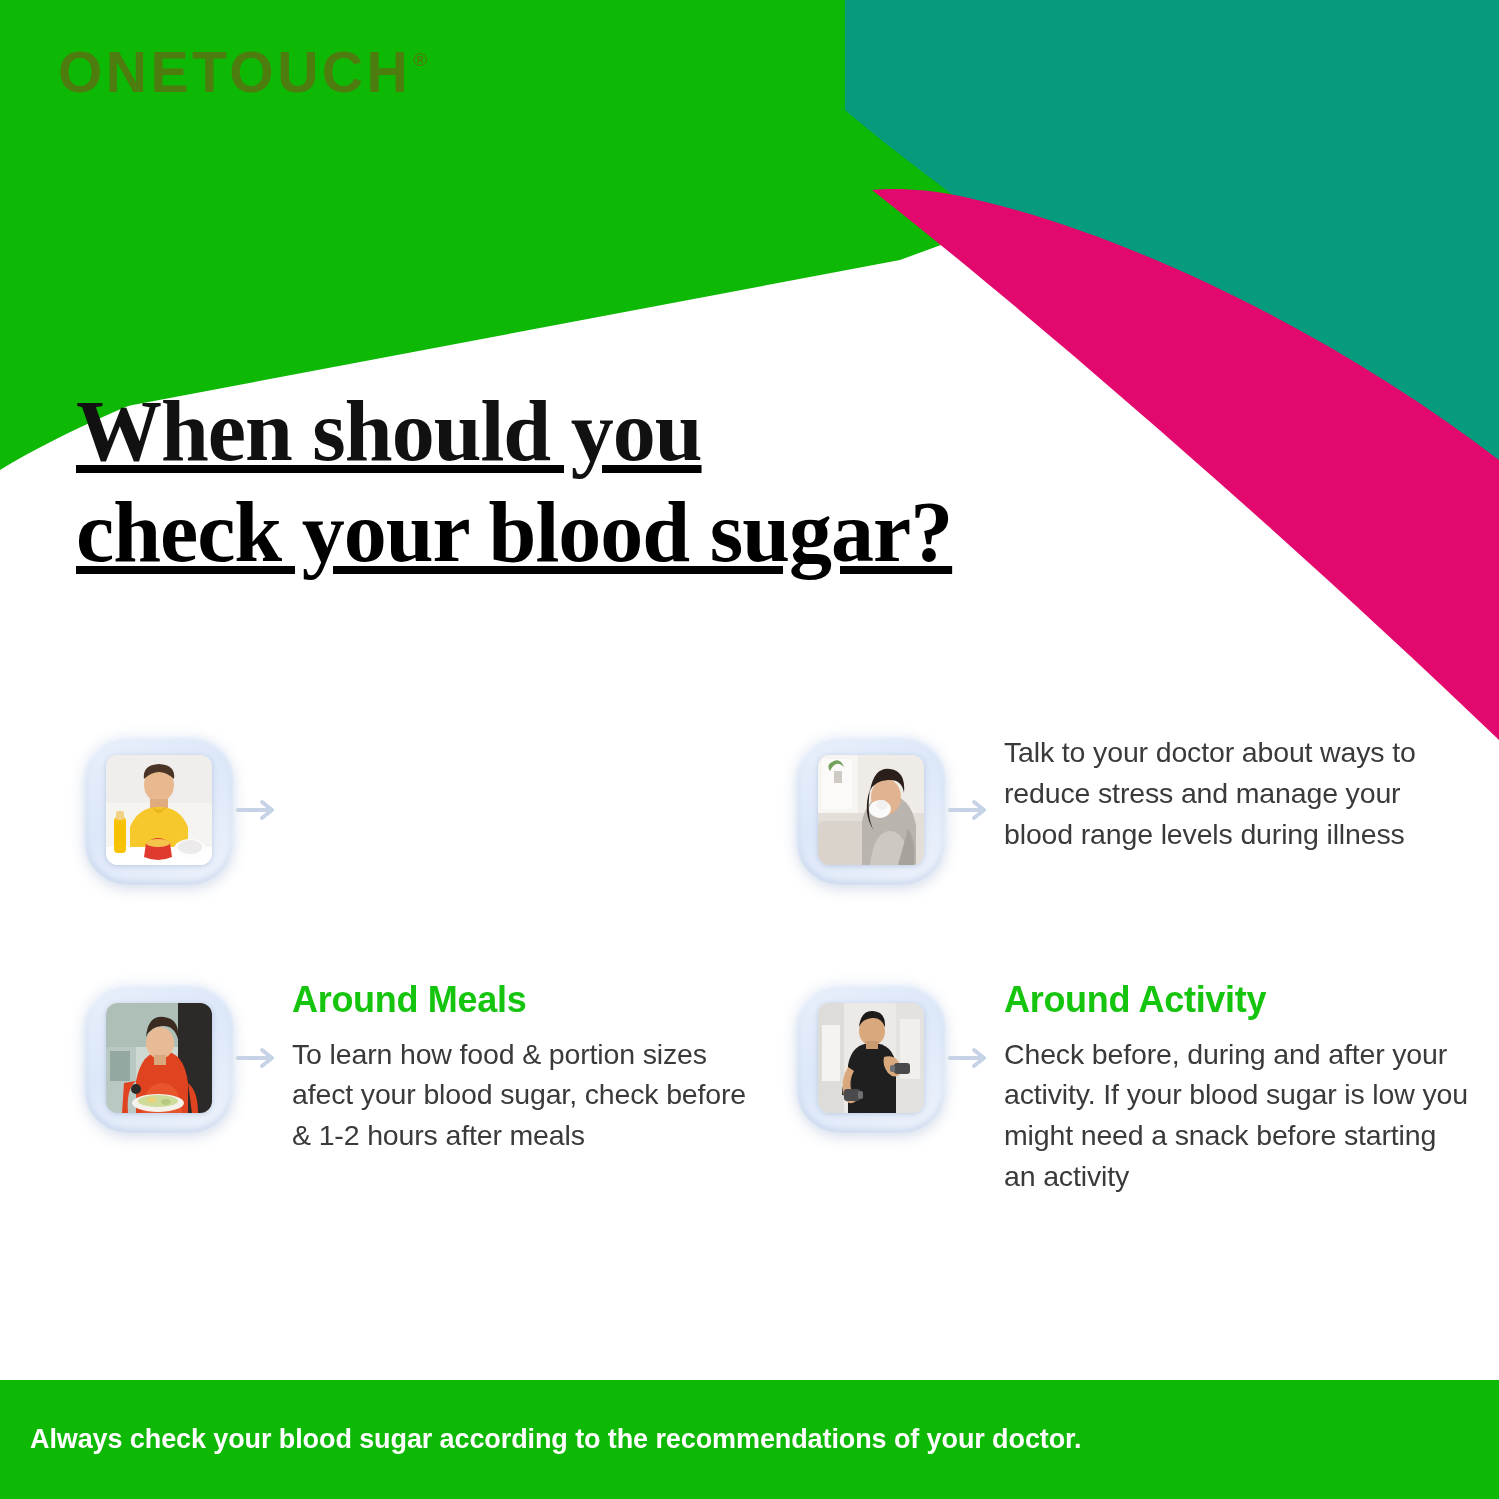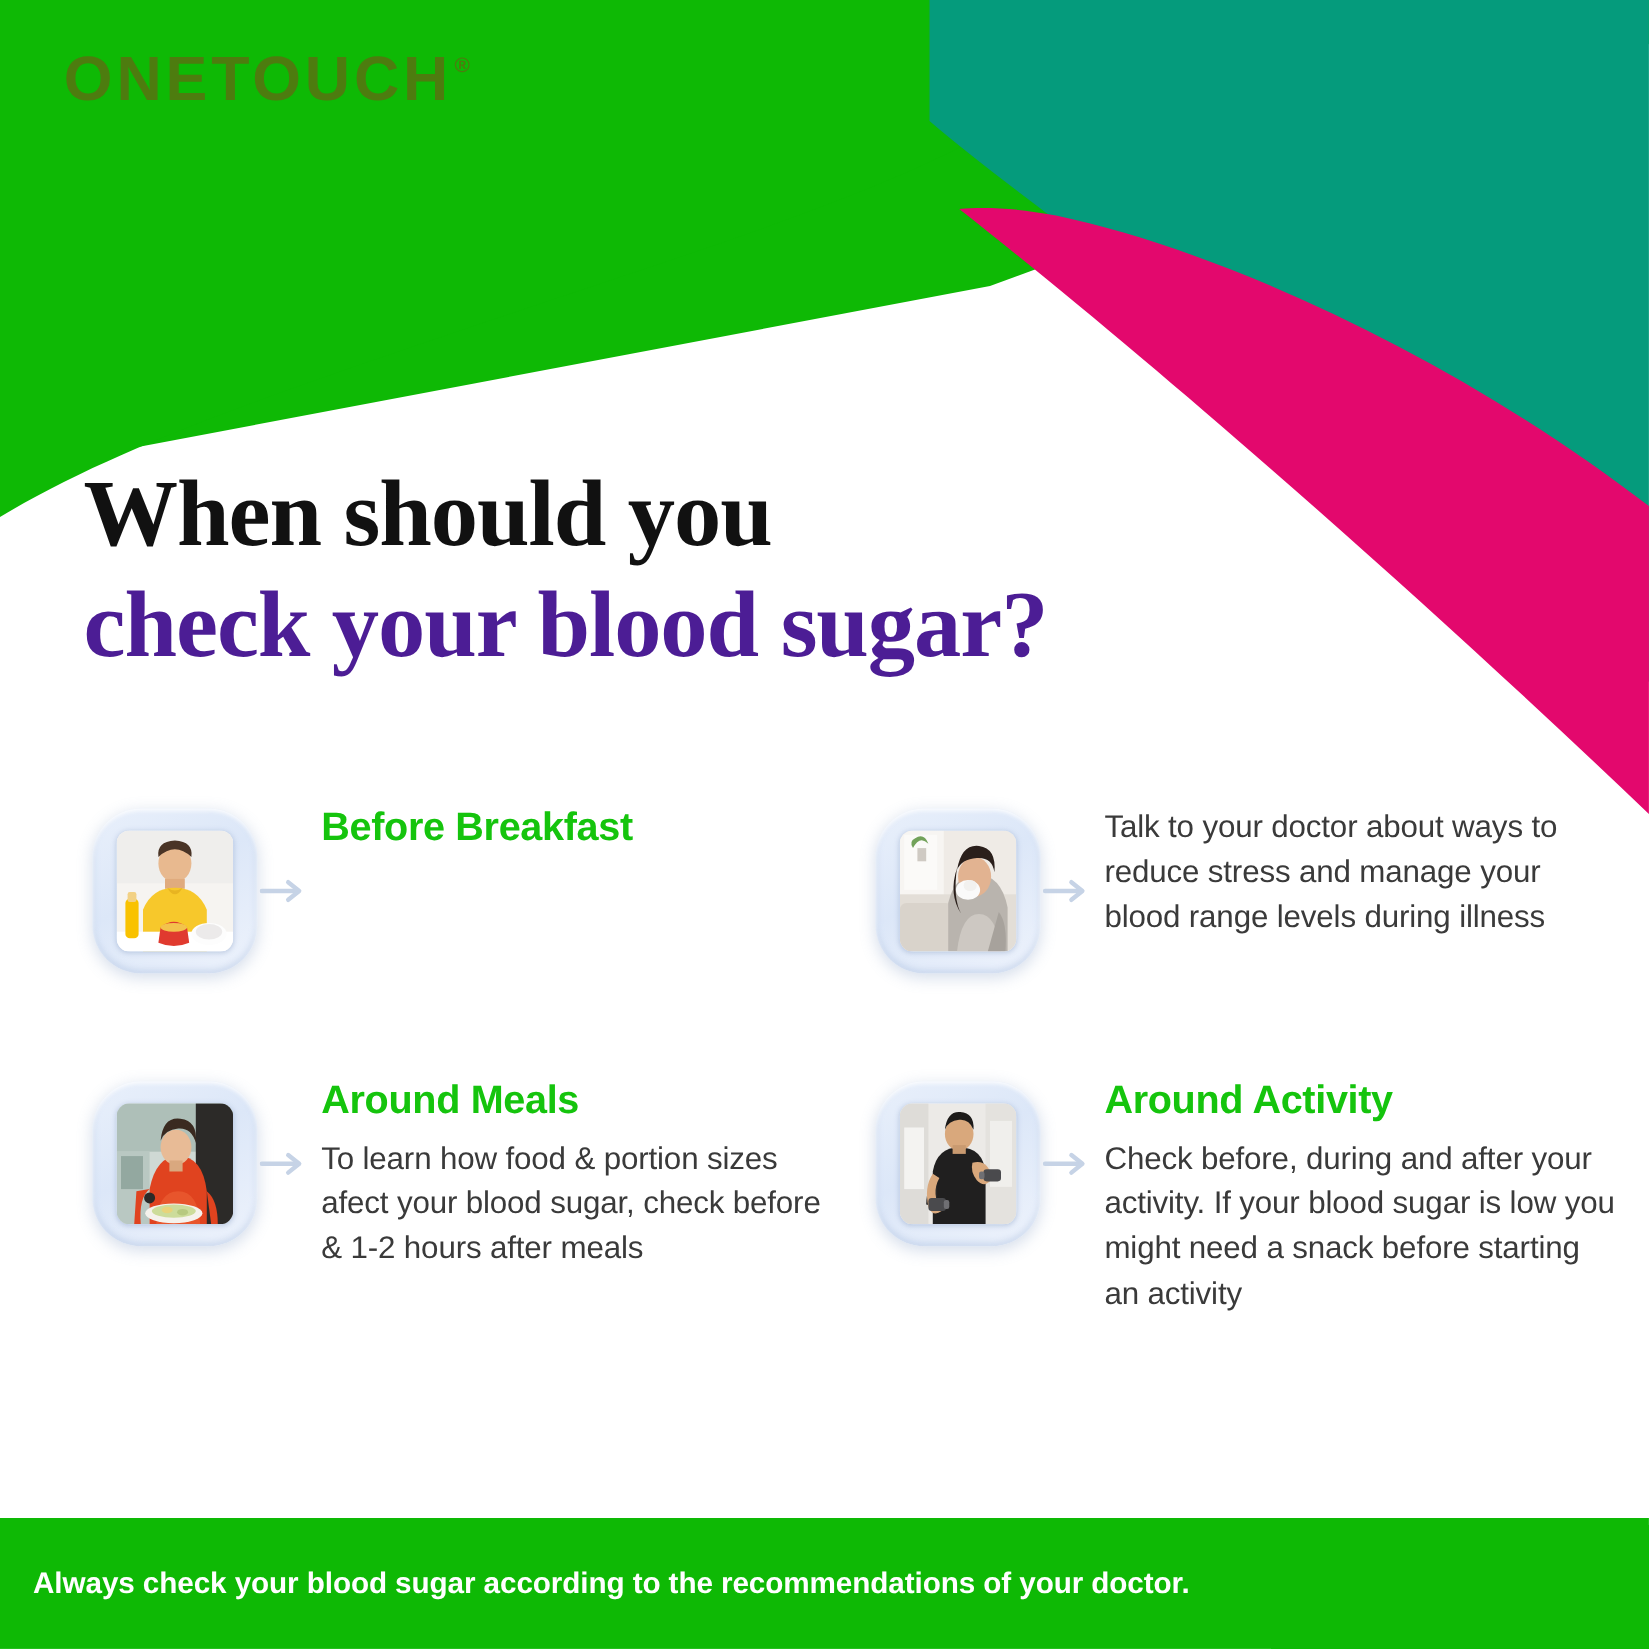--- a/index.html
+++ b/index.html
@@ -45,35 +45,36 @@
     font-weight: 700;
     position: relative;
     top: -6px;
     left: 2px;
   }
 
   
   .headline {
     position: absolute;
     left: 76px;
-    top: 397px;
+    top: 362px;
     z-index: 5;
     font-family: "Liberation Serif", "DejaVu Serif", serif;
     font-weight: 700;
     line-height: 1.12;
     letter-spacing: -1px;
+    text-decoration: underline;
   }
   .headline .line1 {
     display: block;
     color: #111111;
     font-size: 86px;
   }
   .headline .line2 {
     display: block;
-    color: #4c1d95;
+    color: #000000;
     font-size: 86px;
     margin-top: 4px;
   }
 
   
   .cards {
     position: absolute;
     left: 0;
     top: 730px;
     width: 1499px;
@@ -232,21 +233,20 @@
         </div>
       </div>
       <span class="thumb-arrow">
         <svg viewBox="0 0 46 26" xmlns="http://www.w3.org/2000/svg">
           <path d="M2 13 L34 13" stroke="currentColor" stroke-width="4" stroke-linecap="round" fill="none"></path>
           <path d="M26 5 L36 13 L26 21" stroke="currentColor" stroke-width="4" stroke-linecap="round" stroke-linejoin="round" fill="none"></path>
         </svg>
       </span>
     </div>
     <div class="card-body">
-      <h2 class="card-title">Before Breakfast</h2>
     </div>
   </div>
 
   <div class="card">
     <div class="thumb-wrap">
       <div class="thumb-frame">
         <div class="thumb-inner">
           <svg viewBox="0 0 106 110" xmlns="http://www.w3.org/2000/svg">
             <rect x="0" y="0" width="106" height="110" fill="#efebe6"></rect>
             <rect x="0" y="0" width="40" height="60" fill="#f7f5f2"></rect>

